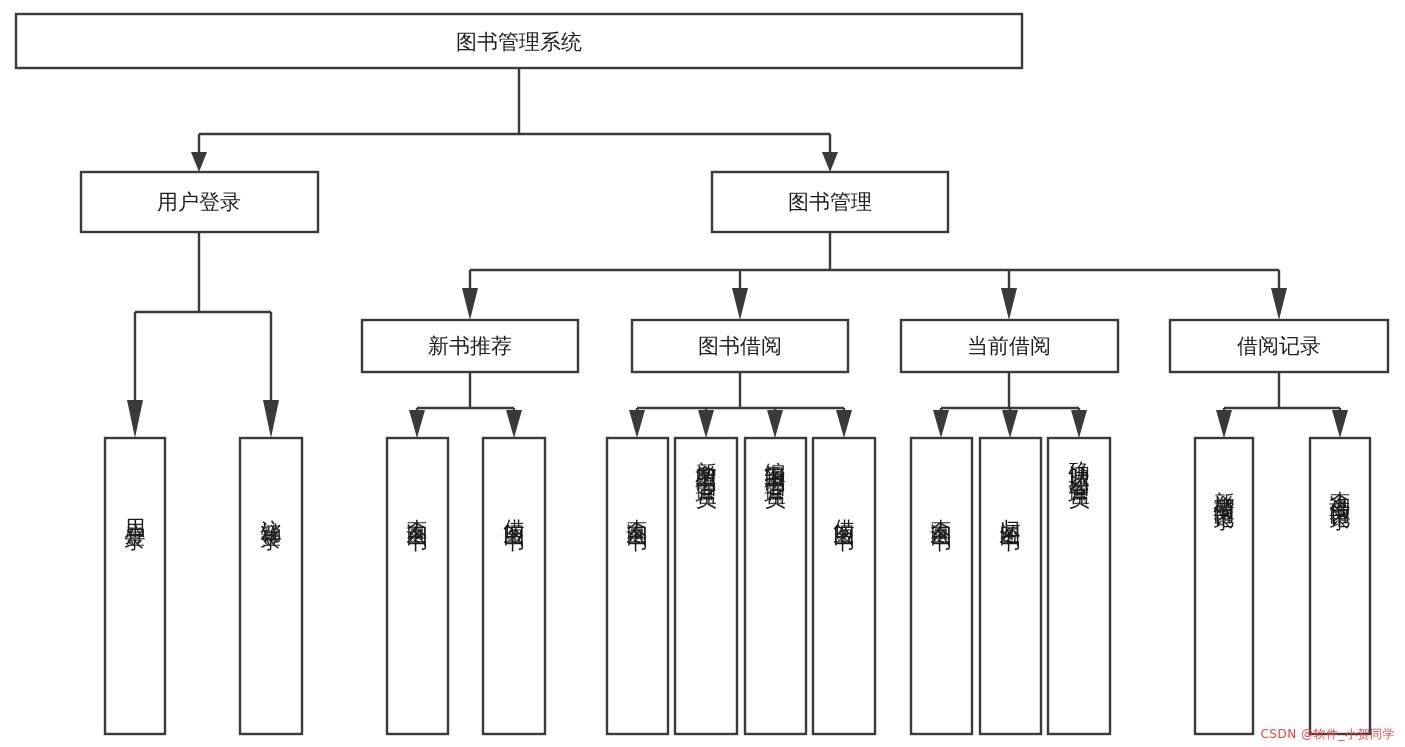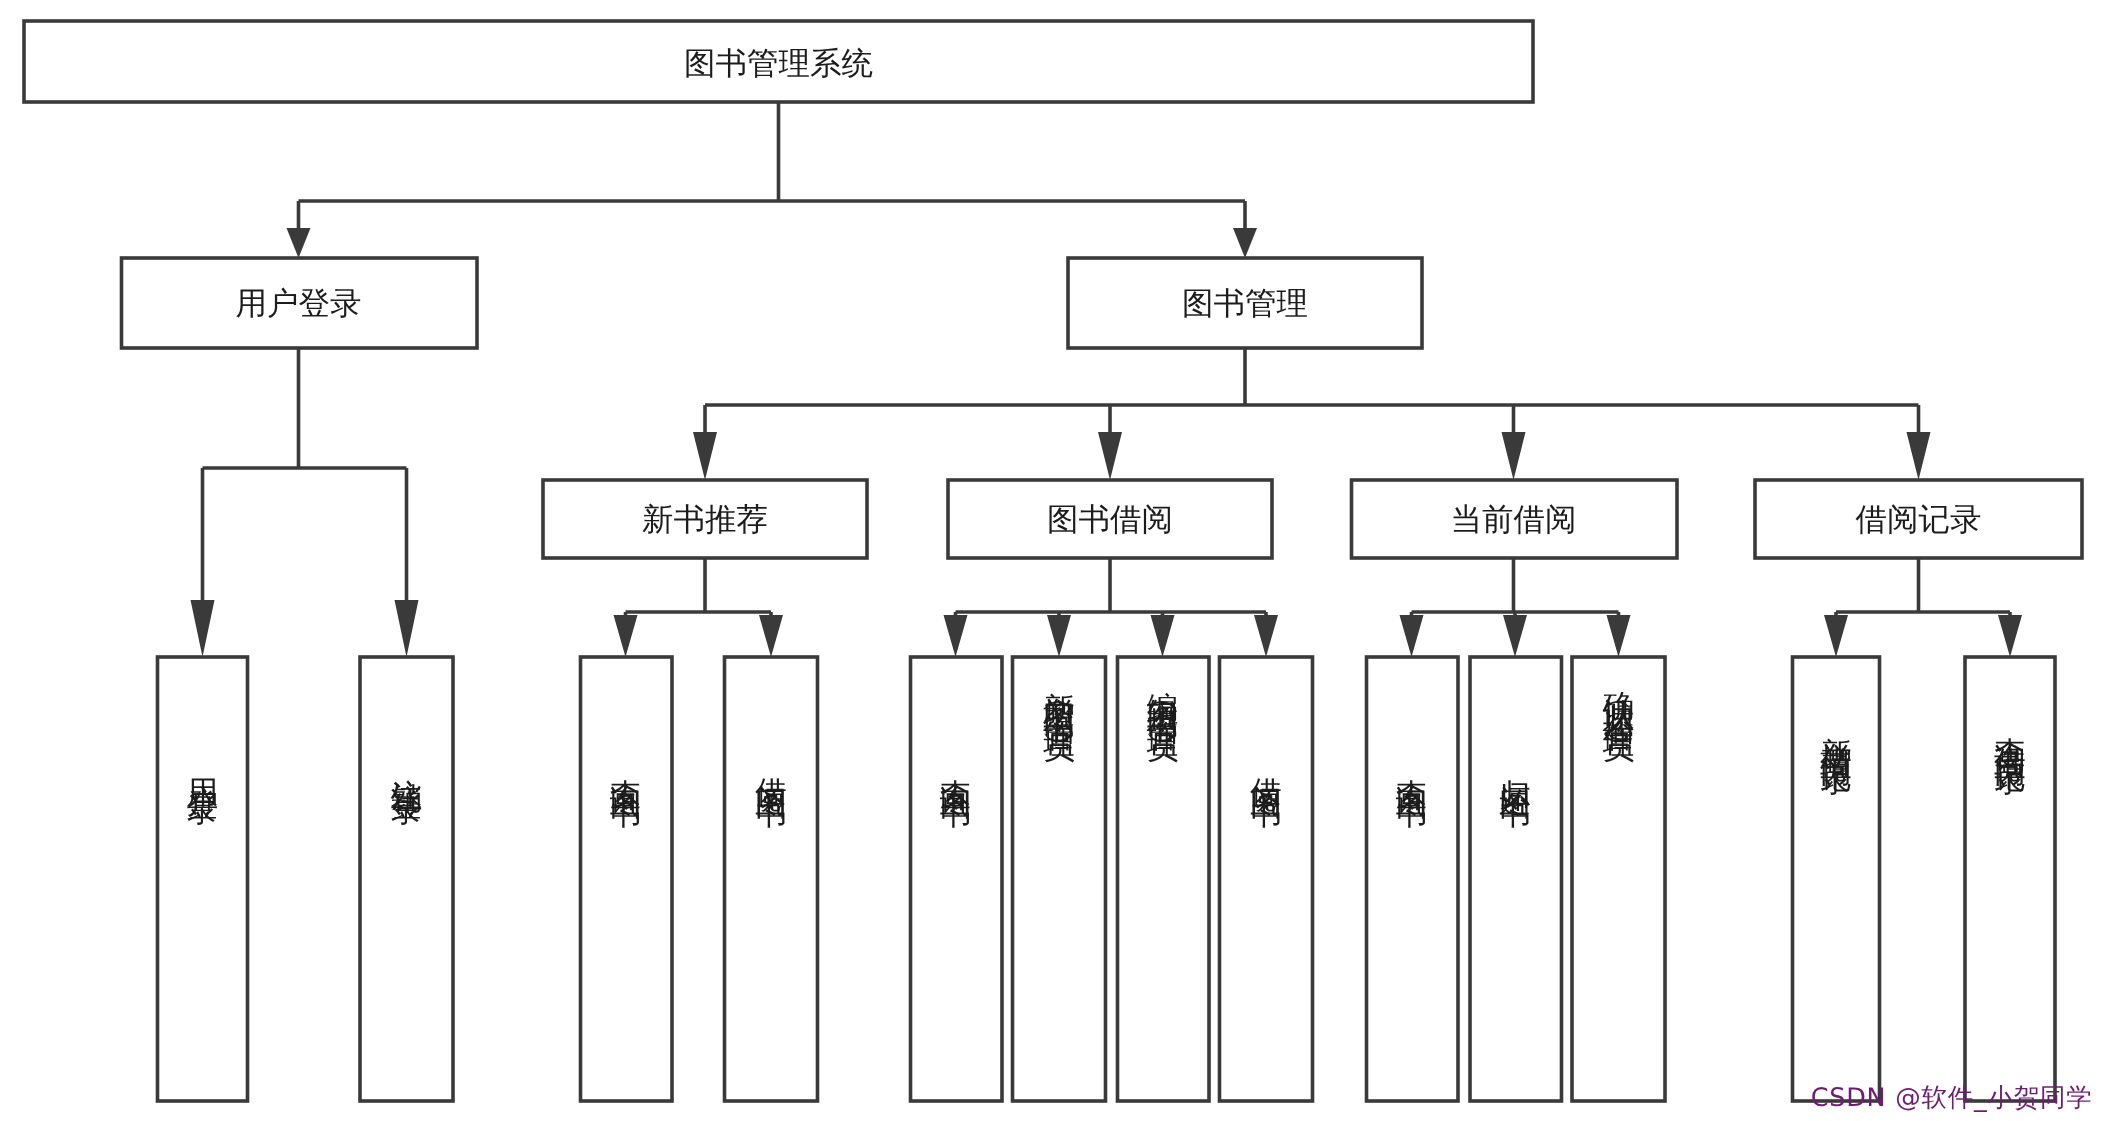--- a/index.html
+++ b/index.html
@@ -53,22 +53,22 @@
     fill: #1c1c1c;
     font-family: "DejaVu Sans", "Liberation Sans", sans-serif;
     font-size: 21px;
     text-anchor: middle;
   }
   .watermark {
     position: absolute;
     right: 10px;
     bottom: 4px;
     font-family: "DejaVu Sans", "Liberation Sans", sans-serif;
-    font-size: 17px;
-    color: #701a75;
+    font-size: 12px;
+    color: #ef4444;
     white-space: nowrap;
     letter-spacing: 0.5px;
   }
 </style>
 </head>
 <body>
 
 <div id="diagram-root">
 
   <svg class="flow" viewBox="0 0 1405 747" xmlns="http://www.w3.org/2000/svg">

